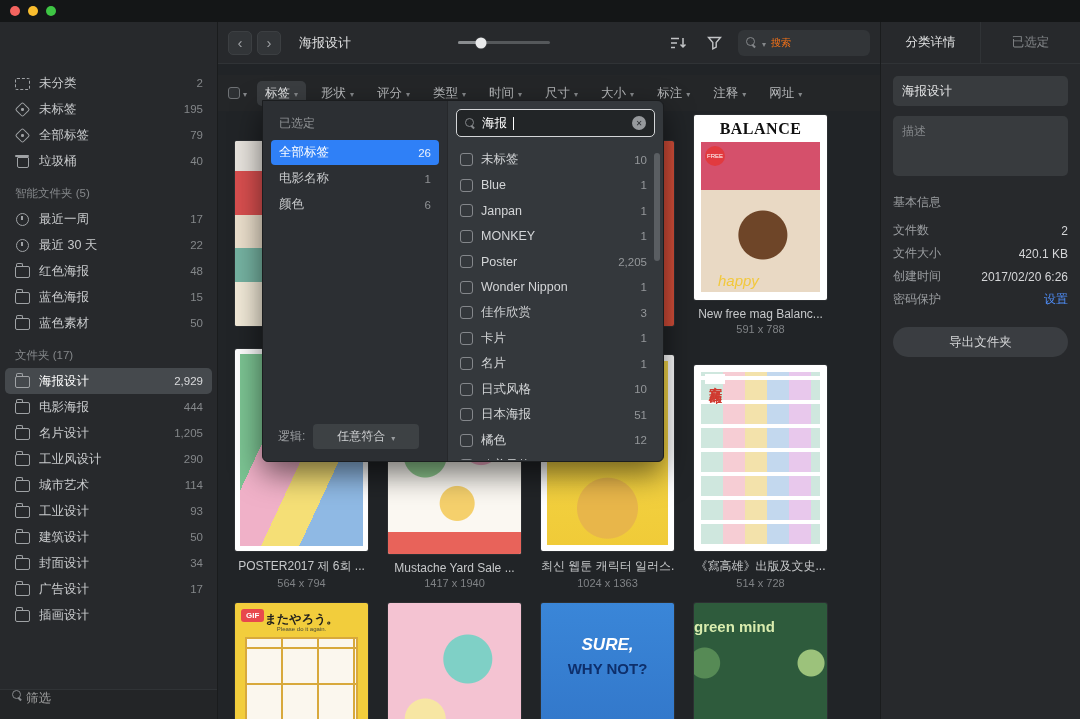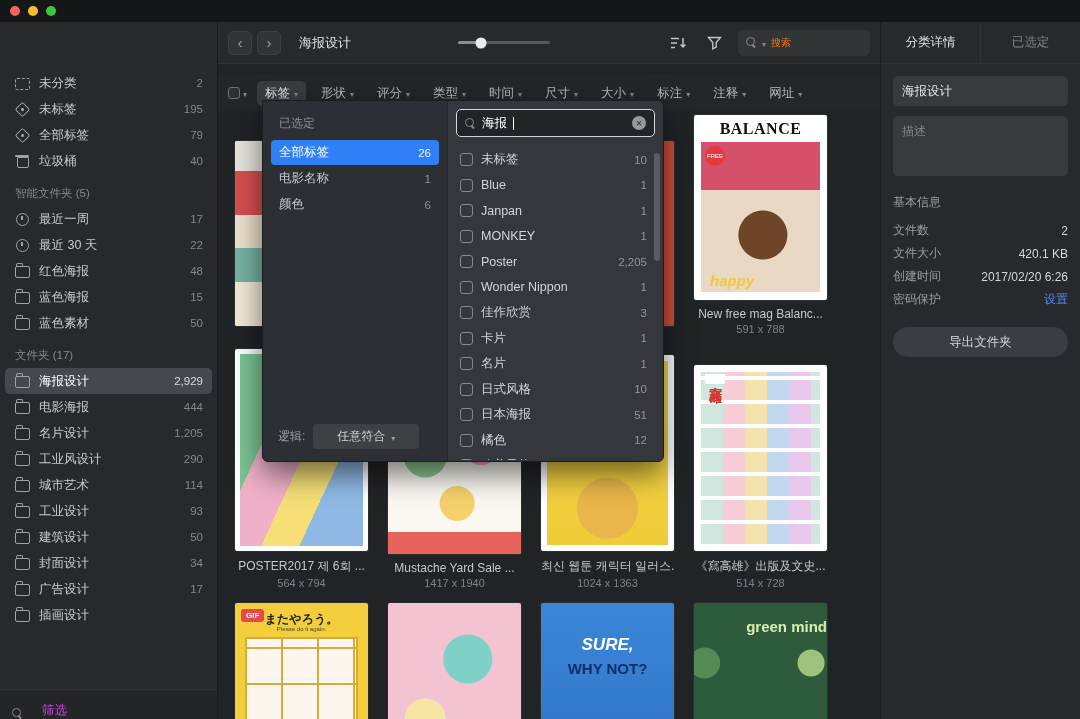--- a/index.html
+++ b/index.html
@@ -20,21 +20,21 @@
 .sb-tools{margin-left:auto;display:flex;gap:14px;color:#a8abad;align-items:center}
 .swap-icon::before{content:"⇄";font-size:13px}
 .plus-icon::before{content:"+";font-size:16px}
 .sb-scroll{position:absolute;top:42px;left:0;right:0;bottom:30px;overflow:hidden;padding-top:6px}
 .sb-row{height:26px;display:flex;align-items:center;padding:0 9px 0 10px;margin:0 5px;border-radius:5px;color:#c9cbcd}
 .sb-row .lbl{flex:1;white-space:nowrap;overflow:hidden}
 .sb-row .cnt{color:#84878a;font-size:11.5px}
 .sb-row.selected{background:#45494d;color:#fff}
 .sb-row.selected .cnt{color:#dadbdd}
 .sb-sec{padding:12px 15px 5px;color:#84878a;font-size:11.5px}
-.sb-filter{position:absolute;bottom:0;left:0;right:0;height:30px;background:#232527;border-top:1px solid #303336;display:flex;align-items:flex-end;padding:0 12px;color:#d946ef;gap:19px}
+.sb-filter{position:absolute;bottom:0;left:0;right:0;height:30px;background:#232527;border-top:1px solid #303336;display:flex;align-items:flex-start;padding:0 12px;color:#a3a3a3;gap:3px}
 
 
 .ic{width:16px;height:14px;margin-right:8px;position:relative;flex:0 0 auto}
 .ic::before{content:"";position:absolute;left:0;top:2px;width:13px;height:10px;border:1.2px solid #9fa2a5;border-radius:2px}
 .ic.folder::after{content:"";position:absolute;left:1px;top:-1px;width:5px;height:3px;border:1.2px solid #9fa2a5;border-bottom:none;border-radius:2px 2px 0 0}
 .ic.images::after{content:"";position:absolute;left:3px;top:5px;width:3.5px;height:3.5px;border-radius:50%;background:#9fa2a5}
 .ic.dashed::before{border-style:dashed}
 .ic.tag::before{width:9px;height:9px;transform:rotate(45deg);left:2px;top:2px}
 .ic.tag::after{content:"";position:absolute;left:6px;top:6px;width:2.5px;height:2.5px;border-radius:50%;background:#9fa2a5}
 .ic.trash::before{left:2px;top:3px;width:10px;height:9px;border-radius:1px 1px 2px 2px}
@@ -82,21 +82,21 @@
 .dims{margin-top:2px;text-align:center;font-size:11px;color:#7f8285}
 
 
 .art-magazine{background:#efece6}
 .art-magazine::before{content:"";position:absolute;inset:0;background:linear-gradient(180deg,#e8e4de 0 16%,#d94f4f 16% 40%,#ece0cd 40% 58%,#76b3a2 58% 76%,#f2ead8 76%)}
 .art-ghost{background:#dddcd8}
 .art-red{background:linear-gradient(90deg,#9c241f,#c53d2f 70%,#d6503a)}
 .art-balance{background:#fff}
 .bal-title{position:absolute;top:5px;left:0;right:0;text-align:center;font-family:"Liberation Serif",serif;font-weight:700;font-size:16px;letter-spacing:.5px;color:#101010;z-index:2}
 .bal-photo{position:absolute;left:7px;right:7px;top:27px;bottom:8px;background:radial-gradient(circle at 52% 62%,#6e4528 0 24px,rgba(0,0,0,0) 25px),linear-gradient(180deg,#d5506b 0 32%,#e9d9c4 32%)}
-.bal-happy{position:absolute;left:16px;bottom:11px;font-style:italic;font-weight:700;font-size:15px;color:#f2c83c;z-index:2}
+.bal-happy{position:absolute;left:24px;bottom:11px;font-style:italic;font-weight:400;font-size:15px;color:#f2c83c;z-index:2}
 .bal-badge{position:absolute;top:31px;left:11px;width:20px;height:20px;border-radius:50%;background:#e23a3f;color:#fff;font-size:6px;display:flex;align-items:center;justify-content:center;z-index:2}
 .art-poster2017{background:#fff;border:5px solid #fff}
 .art-poster2017::before{content:"";position:absolute;inset:0;background:linear-gradient(115deg,#7cc493 0 30%,#f0b1c8 30% 52%,#f5df76 52% 70%,#8fb9e4 70%)}
 .art-mustache{background:#fbf8f2}
 .art-mustache::before{content:"";position:absolute;inset:0;background:radial-gradient(circle at 28% 38%,#8fc98f 0 21px,rgba(0,0,0,0) 22px),radial-gradient(circle at 70% 32%,#f2a9c4 0 18px,rgba(0,0,0,0) 19px),radial-gradient(circle at 52% 68%,#f5d06c 0 17px,rgba(0,0,0,0) 18px),linear-gradient(rgba(0,0,0,0) 86%,#e8635a 86%)}
 .art-webtoon{background:#f2cf3a;border:6px solid #fff}
 .art-webtoon::before{content:"";position:absolute;inset:0;background:radial-gradient(circle at 50% 26%,#2b2722 0 20px,rgba(0,0,0,0) 21px),radial-gradient(circle at 50% 36%,#f3c9a2 0 13px,rgba(0,0,0,0) 14px),radial-gradient(circle at 50% 80%,#e8b64a 0 30px,rgba(0,0,0,0) 31px),linear-gradient(#f7da4d,#f0cb38)}
 .art-kaohsiung{background:#fff;border:7px solid #fff}
 .art-kaohsiung::before{content:"";position:absolute;inset:0;background:repeating-linear-gradient(0deg,rgba(0,0,0,0) 0 20px,#fff 20px 24px),repeating-linear-gradient(90deg,#cfe7de 0 22px,#f6cdd4 22px 44px,#f3e2ab 44px 66px,#c3d8ee 66px 88px,#e8c8ec 88px 110px)}
 .kao-title{position:absolute;top:2px;left:4px;writing-mode:vertical-rl;color:#d03a30;font-weight:700;font-size:13px;letter-spacing:2px;background:#fff;padding:2px 1px;z-index:2}
@@ -106,21 +106,21 @@
 .mat-panels{position:absolute;left:10px;right:10px;top:34px;bottom:10px;background-color:#fbf7ee;border:2px solid #d8a93c;background-image:repeating-linear-gradient(0deg,rgba(0,0,0,0) 0 34px,#d8a93c 34px 36px),repeating-linear-gradient(90deg,rgba(0,0,0,0) 0 34px,#d8a93c 34px 36px)}
 .gif-badge{position:absolute;top:6px;left:6px;background:#e8484d;color:#fff;font-size:8px;font-weight:700;padding:2px 5px;border-radius:3px;z-index:3}
 .art-pink{background:#f4c3d2}
 .art-pink::before{content:"";position:absolute;inset:0;background:radial-gradient(circle at 60% 28%,#7fd0c6 0 24px,rgba(0,0,0,0) 25px),radial-gradient(circle at 28% 58%,#f7e6a3 0 20px,rgba(0,0,0,0) 21px),radial-gradient(circle at 76% 72%,#e06a8a 0 18px,rgba(0,0,0,0) 19px)}
 .art-sure{background:linear-gradient(#3a86d8,#2e6fc2)}
 .art-sure::after{content:"";position:absolute;left:0;right:0;bottom:0;height:45%;background:radial-gradient(circle at 25% 100%,#f4f8fb 0 26px,rgba(0,0,0,0) 27px),radial-gradient(circle at 60% 112%,#f4f8fb 0 30px,rgba(0,0,0,0) 31px),radial-gradient(circle at 92% 100%,#f4f8fb 0 22px,rgba(0,0,0,0) 23px)}
 .sure-t1{position:absolute;top:32px;left:0;right:0;text-align:center;color:#fff;font-weight:700;font-style:italic;font-size:17px;z-index:2}
 .sure-t2{position:absolute;top:57px;left:0;right:0;text-align:center;color:#0e2f6b;font-weight:800;font-size:15px;z-index:2}
 .art-greenmind{background:#2e5b3c}
 .art-greenmind::after{content:"";position:absolute;inset:0;background:radial-gradient(circle at 18% 82%,#8fba6d 0 18px,rgba(0,0,0,0) 19px),radial-gradient(circle at 68% 88%,#4e8050 0 24px,rgba(0,0,0,0) 25px),radial-gradient(circle at 88% 30%,#9cc27b 0 13px,rgba(0,0,0,0) 14px),radial-gradient(circle at 8% 30%,#568a55 0 15px,rgba(0,0,0,0) 16px)}
-.gm-title{position:absolute;top:15px;left:0;right:0;text-align:right;color:#d9ecae;font-weight:700;font-size:15px;z-index:2}
+.gm-title{position:absolute;top:15px;left:0;right:0;text-align:left;color:#d9ecae;font-weight:700;font-size:15px;z-index:2}
 
 
 .dropdown{position:absolute;left:262px;top:100px;width:402px;height:362px;z-index:50;display:flex;background:#2c2f33;border:1px solid #1b1d1f;border-radius:0 6px 6px 6px;box-shadow:0 12px 30px rgba(0,0,0,.55)}
 .dd-left{width:184px;position:relative;padding-top:8px}
 .dd-header{padding:6px 16px 7px;color:#8f9295;font-size:12px}
 .dd-row{height:25px;margin:1px 8px;display:flex;align-items:center;padding:0 8px;border-radius:4px;color:#c7c9cb}
 .dd-row .cnt{margin-left:auto;font-size:11.5px;color:#8f9295}
 .dd-row.selected{background:#2f80f7;color:#fff}
 .dd-row.selected .cnt{color:#eaf1fe}
 .dd-logic{position:absolute;bottom:12px;left:15px;right:10px;display:flex;align-items:center;gap:8px;color:#9a9da0;font-size:12px}

